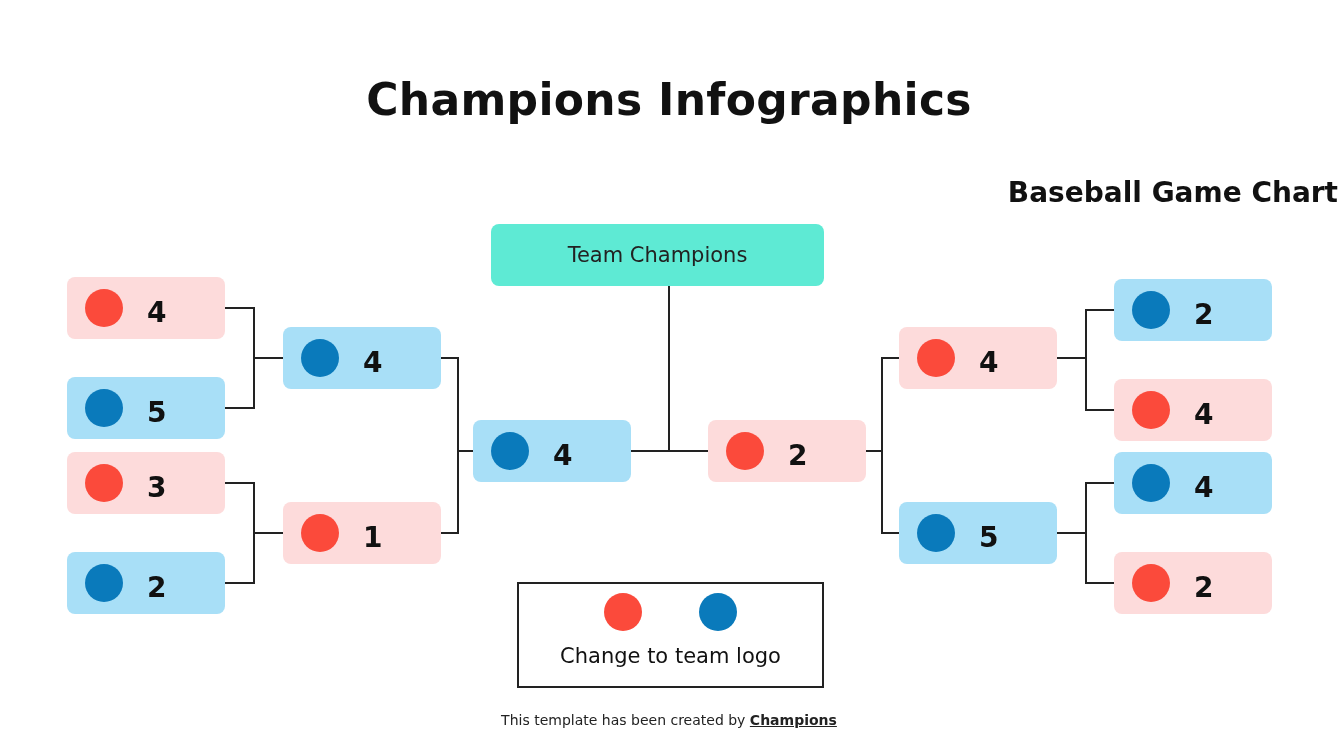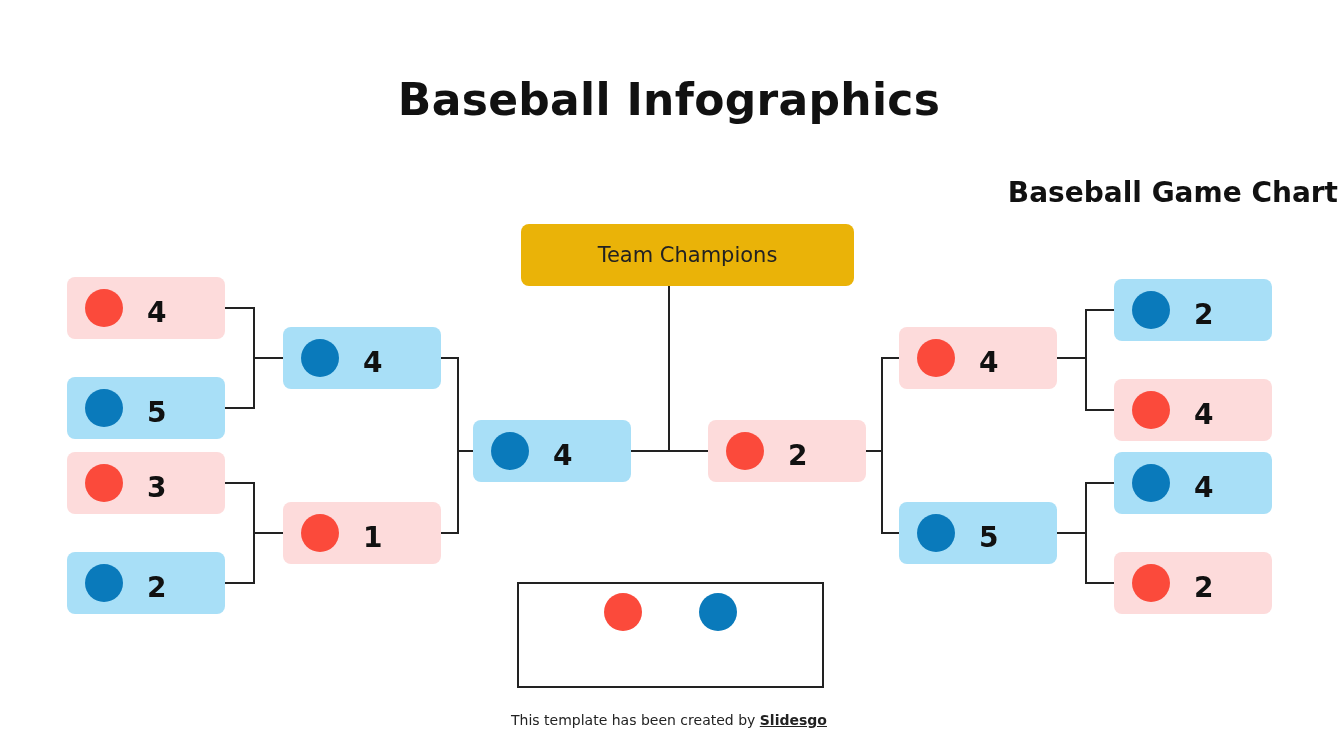--- a/index.html
+++ b/index.html
@@ -1,37 +1,37 @@
 <!DOCTYPE html>
 <html><head>
 <meta charset="utf-8">
 <style>
   html, body { margin:0; padding:0; background:#ffffff; }
   body { width:1338px; height:753px; position:relative; overflow:hidden; font-family:"DejaVu Sans", sans-serif; color:#111; }
   .title { position:absolute; left:0; width:1338px; top:74px; text-align:center; font-size:44px; font-weight:bold; letter-spacing:0.3px; }
   .subtitle { position:absolute; left:0; width:1338px; top:176px; text-align:right; font-size:28px; font-weight:bold; }
-  .champ { position:absolute; left:521px; top:224px; width:333px; height:62px; background:#eab308; border-radius:8px; display:flex; align-items:center; justify-content:center; font-size:21px; color:#222; }
+  .champ { position:absolute; left:491px; top:224px; width:333px; height:62px; background:#5eead4; border-radius:8px; display:flex; align-items:center; justify-content:center; font-size:21px; color:#222; }
   .box { position:absolute; width:158px; height:62px; border-radius:8px; }
   .box.red { background:#fddbdb; }
   .box.blue { background:#a8dff7; }
   .dot { position:absolute; left:18px; top:12px; width:38px; height:38px; border-radius:50%; }
   .dot.red { background:#fb4a3b; }
   .dot.blue { background:#0a7abb; }
   .score { position:absolute; left:80px; top:20px; font-size:28px; font-weight:bold; line-height:32px; color:#111; }
   .line { position:absolute; background:#222; }
   .legend { position:absolute; left:517px; top:582px; width:303px; height:102px; border:2px solid #222; }
   .legend .ldot { position:absolute; top:9px; width:38px; height:38px; border-radius:50%; }
   .legend .ltext { position:absolute; left:0; width:303px; top:60px; text-align:center; font-size:21px; color:#111; }
   .footer { position:absolute; left:0; width:1338px; top:712px; text-align:center; font-size:14px; color:#222; }
   .footer .brand { font-weight:bold; text-decoration:underline; }
 </style>
 </head>
 <body>
 
-<div class="title">Baseball Infographics</div>
+<div class="title">Champions Infographics</div>
 <div class="subtitle">Baseball Game Chart</div>
 <div class="champ">
     <span>Team Champions</span>
   </div>
 
 <div class="line" style="left:668px; top:286px; width:2px; height:166px;"></div>
 
 <div class="line" style="left:631px; top:450px; width:77px; height:2px;"></div>
 
 <div class="line" style="left:225px; top:307px; width:29px; height:2px;"></div>
@@ -122,15 +122,16 @@
   <div class="score">4</div>
 </div>
 <div class="box red" style="left:1114px; top:552px;">
   <div class="dot red"></div>
   <div class="score">2</div>
 </div>
 
 <div class="legend">
   <div class="ldot" style="left:85px; background:#fb4a3b;"></div>
   <div class="ldot" style="left:180px; background:#0a7abb;"></div>
+  <div class="ltext">Change to team logo</div>
 </div>
 
-<div class="footer"><span>This template has been created by </span><span class="brand">Slidesgo</span></div>
+<div class="footer"><span>This template has been created by </span><span class="brand">Champions</span></div>
 
 </body></html>

